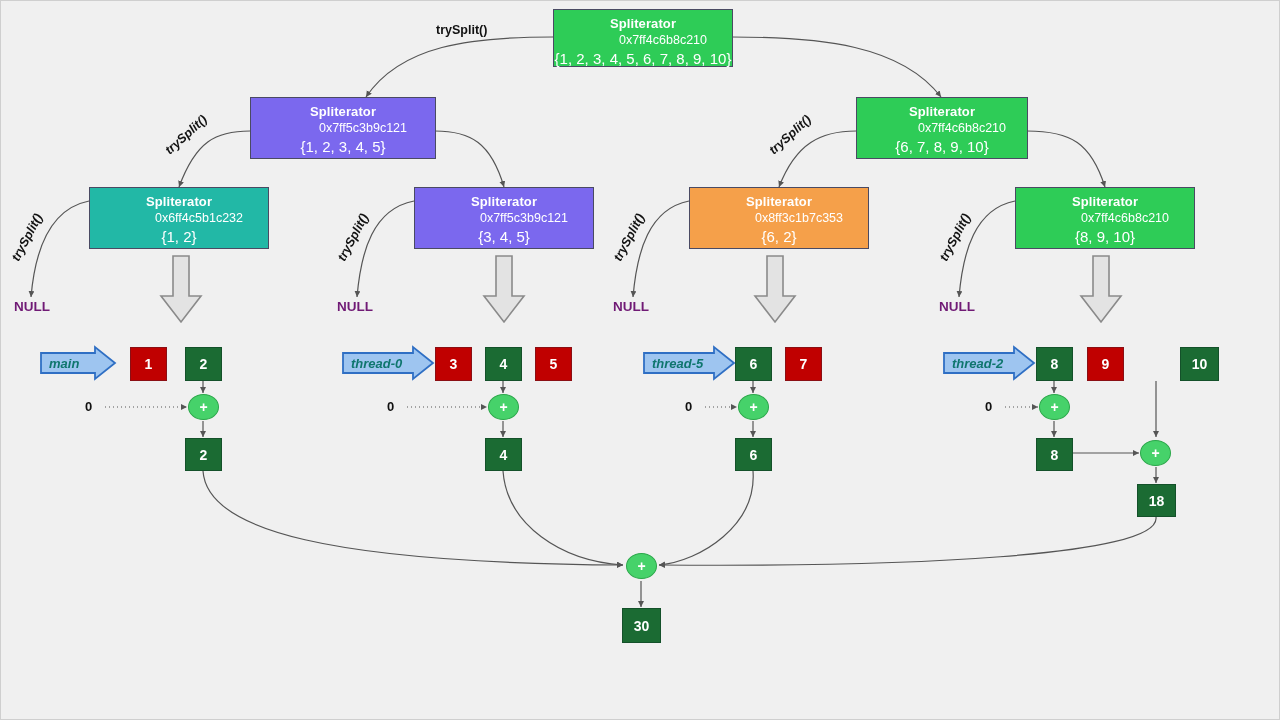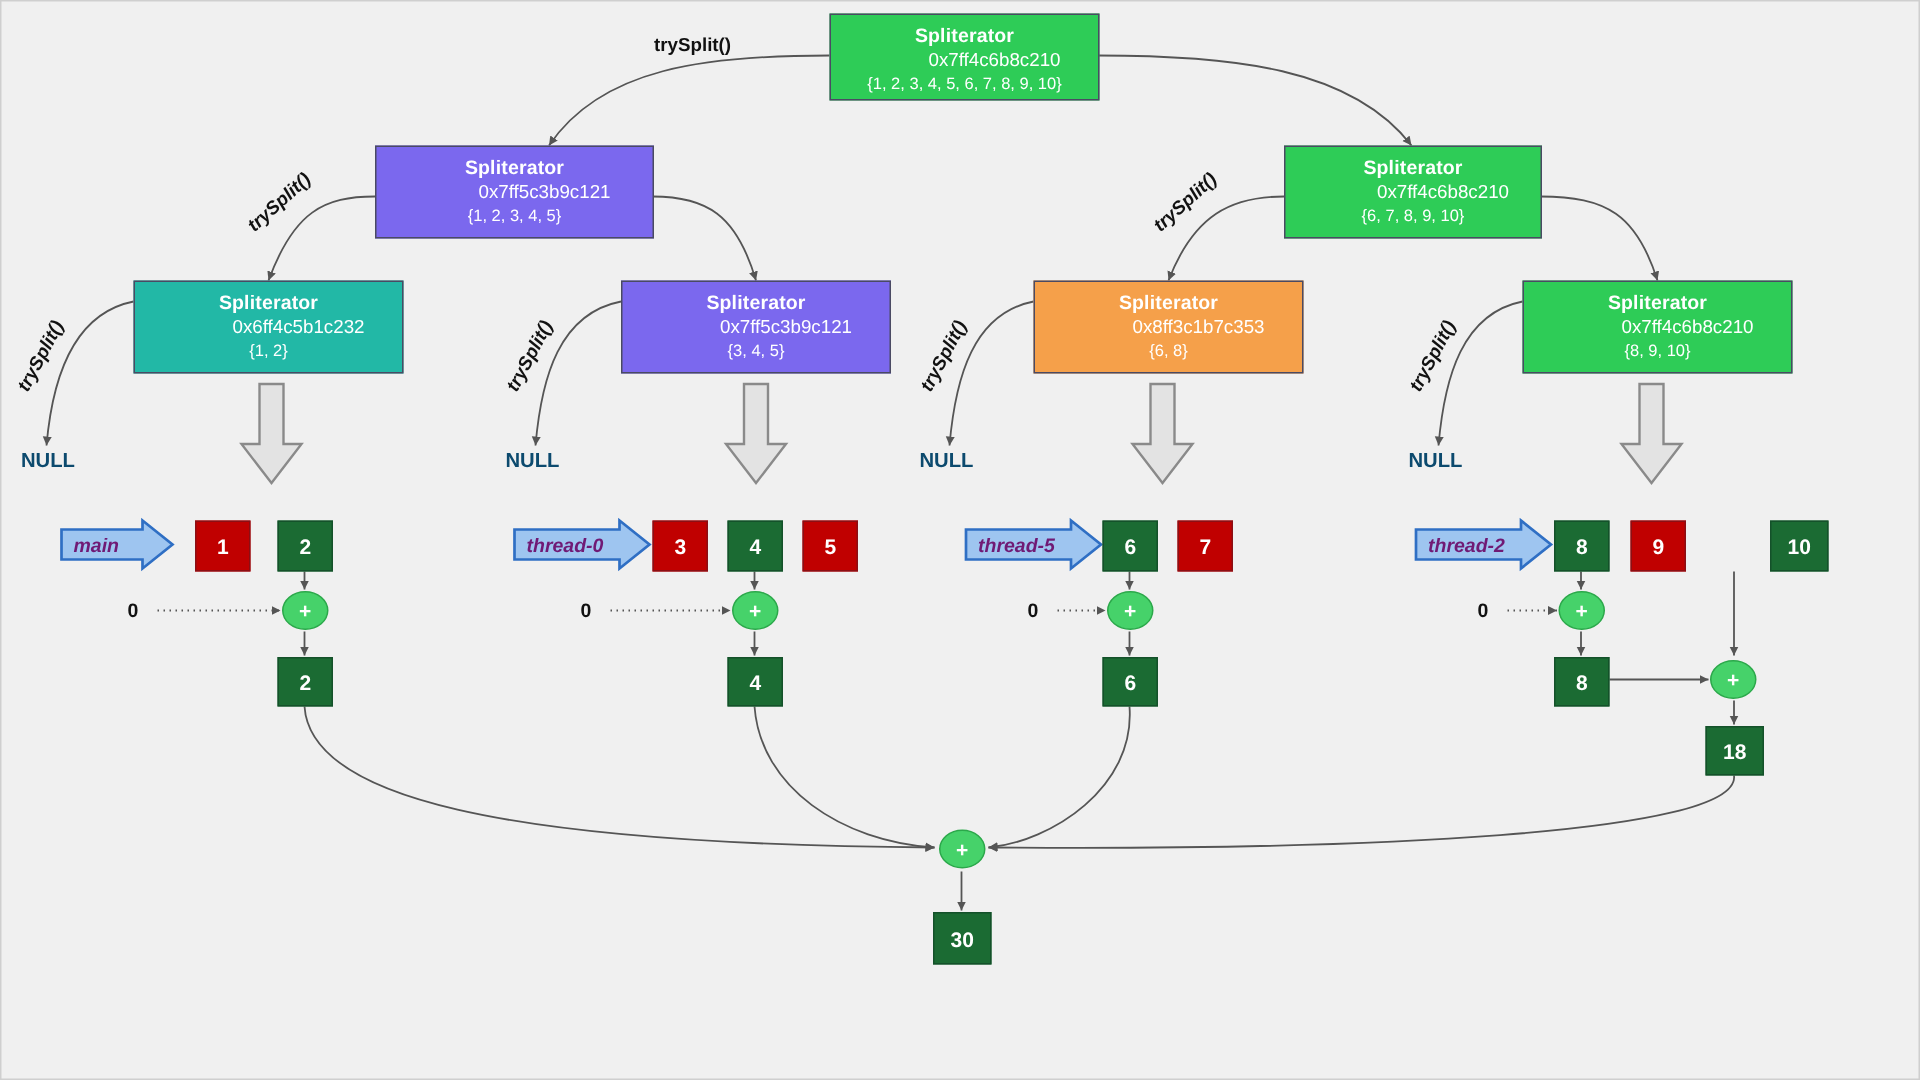--- a/index.html
+++ b/index.html
@@ -25,21 +25,21 @@
     border:1.6px solid #4a4a63;
     color:#ffffff;
     text-align:center;
     padding-top:5px;
     line-height:1.32;
     font-size:12.5px;
     z-index:5;
   }
   .spl .t{font-weight:bold;font-size:13px;letter-spacing:.1px;}
   .spl .a{font-size:12.5px;margin-left:40px;}
-  .spl .s{font-size:11px;}
+  .spl .s{font-size:15px;}
 
   
   .vbox{
     position:absolute;
     box-sizing:border-box;
     color:#ffffff;
     font-weight:bold;
     font-size:14px;
     display:flex;align-items:center;justify-content:center;
     z-index:6;
@@ -67,21 +67,21 @@
     position:absolute;
     color:#111;
     font-weight:bold;
     font-size:13px;
     z-index:6;
   }
 
   
   .nulllbl{
     position:absolute;
-    color:#0c4a6e;
+    color:#701a75;
     font-weight:bold;
     font-size:13.5px;
     z-index:6;
   }
 
   
   .tslbl{
     position:absolute;
     color:#111;
     font-weight:bold;
@@ -97,21 +97,21 @@
   .thr{
     position:absolute;
     z-index:6;
   }
   .thr .lbl{
     position:absolute;
     left:0;top:0;width:100%;height:100%;
     display:flex;align-items:center;
     padding-left:10px;
     box-sizing:border-box;
-    color:#701a75;
+    color:#0f766e;
     font-weight:bold;
     font-style:italic;
     font-size:13px;
     white-space:nowrap;
   }
   .thr svg{position:absolute;left:0;top:0;}
 
   
   .dar{position:absolute;z-index:4;}
 </style>
@@ -211,21 +211,21 @@
 
   <div class="spl" style="left:413px;top:186px;width:180px;height:62px;background:#7b68ee;">
     <div class="t">Spliterator</div>
     <div class="a">0x7ff5c3b9c121</div>
     <div class="s">{3, 4, 5}</div>
   </div>
 
   <div class="spl" style="left:688px;top:186px;width:180px;height:62px;background:#f5a04a;">
     <div class="t">Spliterator</div>
     <div class="a">0x8ff3c1b7c353</div>
-    <div class="s">{6, 8}</div>
+    <div class="s">{6, 2}</div>
   </div>
 
   <div class="spl" style="left:1014px;top:186px;width:180px;height:62px;background:#2ecc57;">
     <div class="t">Spliterator</div>
     <div class="a">0x7ff4c6b8c210</div>
     <div class="s">{8, 9, 10}</div>
   </div>
 
   <div class="tslbl flat" style="left:435px;top:22px;">trySplit()</div>
 

